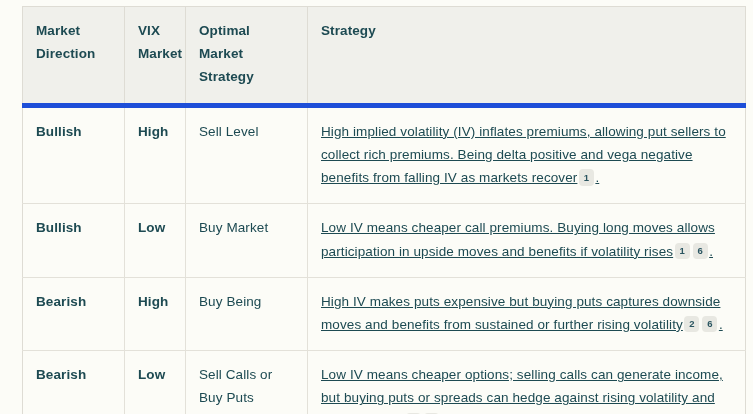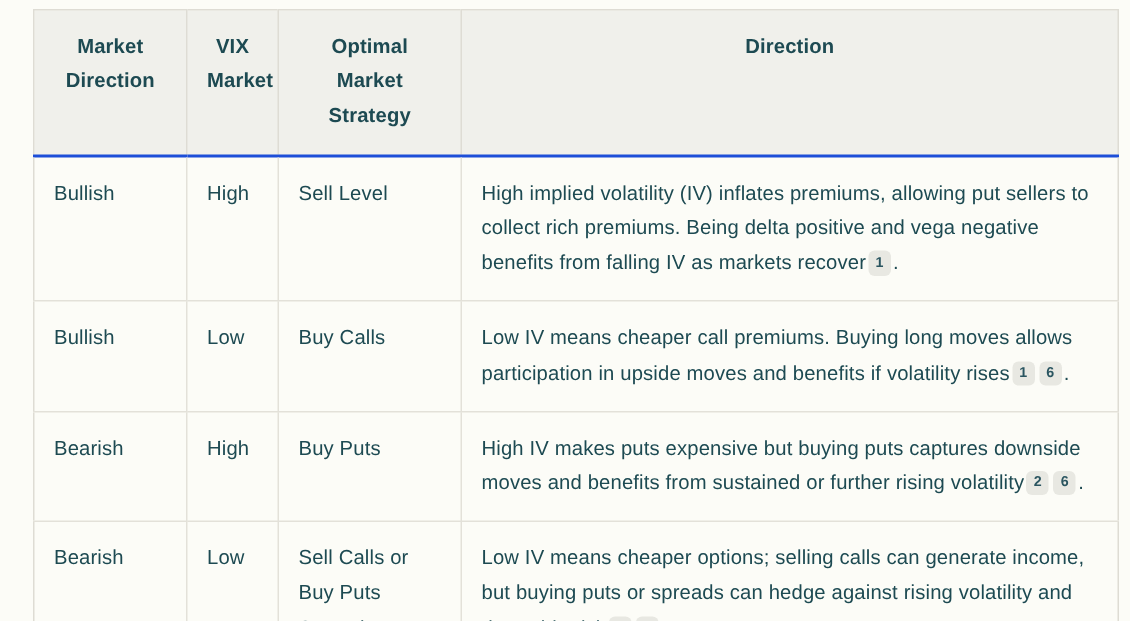--- a/index.html
+++ b/index.html
@@ -22,49 +22,50 @@
     width: 723px;
     table-layout: fixed;
     border: 1px solid #dedcd4;
     background: #fcfcf7;
   }
   table.strategy-table thead th {
     background: #f0f0eb;
     color: #1d4a52;
     font-size: 13.5px;
     font-weight: bold;
-    text-align: center;
+    text-align: left;
     vertical-align: top;
     padding: 12px 13px 14px 13px;
     border-right: 1px solid #dedcd4;
-    border-bottom: 2px solid #1d4ed8;
+    border-bottom: 5px solid #1d4ed8;
     line-height: 1.72;
     letter-spacing: 0.1px;
   }
   table.strategy-table thead th:last-child {
     border-right: none;
   }
   table.strategy-table tbody td {
     color: #1d4a52;
     font-size: 13.5px;
     vertical-align: top;
     padding: 12px 13px 14px 13px;
     border-right: 1px solid #e3e1d9;
     border-bottom: 1px solid #e3e1d9;
     line-height: 1.72;
     letter-spacing: 0.1px;
   }
   table.strategy-table tbody td:last-child {
     border-right: none;
+    text-decoration: underline;
   }
   table.strategy-table tbody tr:last-child td {
     border-bottom: none;
   }
   td.cell-direction, td.cell-vix {
-    font-weight: normal;
+    font-weight: bold;
   }
   col.col-direction { width: 102px; }
   col.col-vix { width: 61px; }
   col.col-strategy { width: 122px; }
   col.col-rationale { width: 438px; }
   .cite {
     display: inline-block;
     background: #e8e8e2;
     color: #2a5560;
     font-size: 9.5px;
@@ -88,40 +89,40 @@
       <col class="col-direction">
       <col class="col-vix">
       <col class="col-strategy">
       <col class="col-rationale">
     </colgroup>
     <thead>
       <tr>
         <th>Market Direction</th>
         <th>VIX Market</th>
         <th>Optimal Market Strategy</th>
-        <th>Direction</th>
+        <th>Strategy</th>
       </tr>
     </thead>
     <tbody>
       <tr>
         <td class="cell-direction">Bullish</td>
         <td class="cell-vix">High</td>
         <td class="cell-strategy">Sell Level</td>
         <td class="cell-rationale"><span class="rationale-text">High implied volatility (IV) inflates premiums, allowing put sellers to collect rich premiums. Being delta positive and vega negative benefits from falling IV as markets recover</span><span class="cite">1</span><span>.</span></td>
       </tr>
       <tr>
         <td class="cell-direction">Bullish</td>
         <td class="cell-vix">Low</td>
-        <td class="cell-strategy">Buy Calls</td>
+        <td class="cell-strategy">Buy Market</td>
         <td class="cell-rationale"><span class="rationale-text">Low IV means cheaper call premiums. Buying long moves allows participation in upside moves and benefits if volatility rises</span><span class="cite">1</span><span class="cite">6</span><span>.</span></td>
       </tr>
       <tr>
         <td class="cell-direction">Bearish</td>
         <td class="cell-vix">High</td>
-        <td class="cell-strategy">Buy Puts</td>
+        <td class="cell-strategy">Buy Being</td>
         <td class="cell-rationale"><span class="rationale-text">High IV makes puts expensive but buying puts captures downside moves and benefits from sustained or further rising volatility</span><span class="cite">2</span><span class="cite">6</span><span>.</span></td>
       </tr>
       <tr>
         <td class="cell-direction">Bearish</td>
         <td class="cell-vix">Low</td>
         <td class="cell-strategy">Sell Calls or Buy Puts Spreads</td>
         <td class="cell-rationale"><span class="rationale-text">Low IV means cheaper options; selling calls can generate income, but buying puts or spreads can hedge against rising volatility and downside risk</span><span class="cite">1</span><span class="cite">2</span><span>.</span></td>
       </tr>
     </tbody>
   </table>

